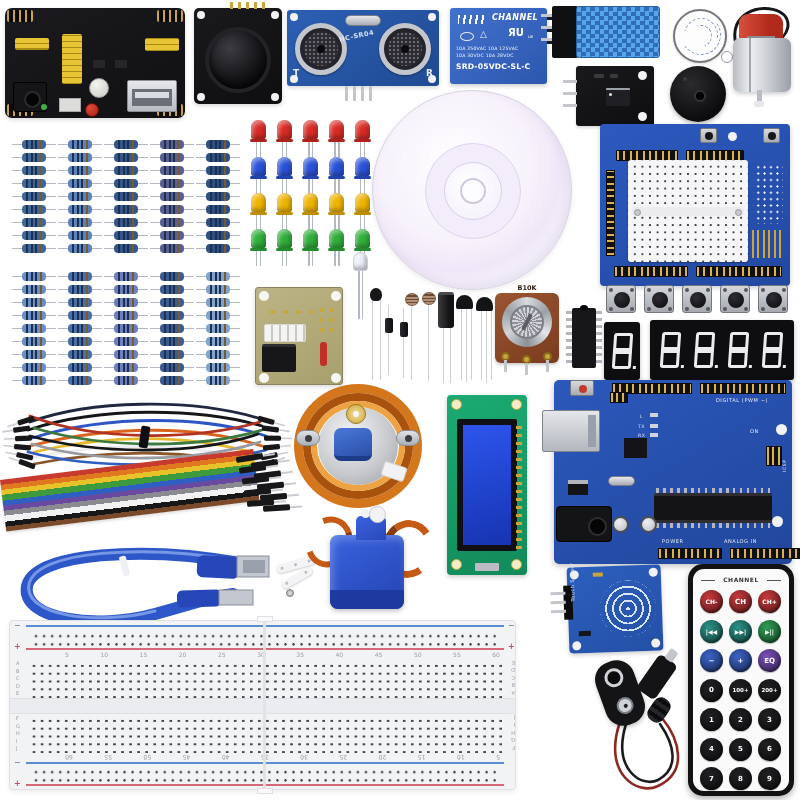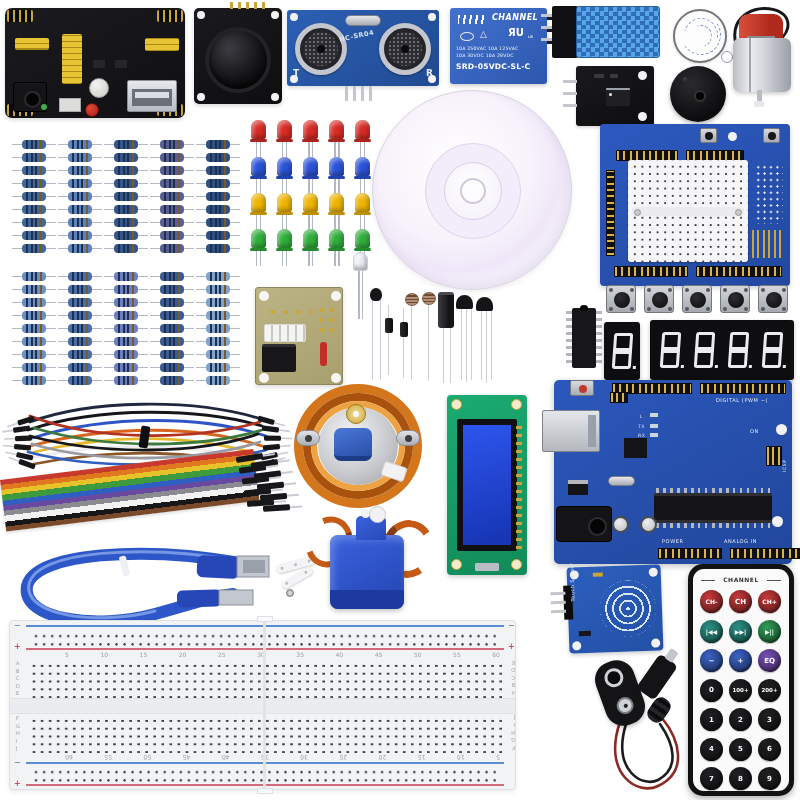--- a/index.html
+++ b/index.html
@@ -636,20 +636,33 @@
   <div class="c ecap" style="left:438px;top:292px"></div>
   <div class="c lead" style="left:461px;top:308px;height:72px"></div>
   <div class="c lead" style="left:466px;top:308px;height:74px"></div>
   <div class="c lead" style="left:471px;top:308px;height:72px"></div>
   <div class="c trans" style="left:456px;top:295px"></div>
   <div class="c lead" style="left:481px;top:310px;height:70px"></div>
   <div class="c lead" style="left:486px;top:310px;height:73px"></div>
   <div class="c lead" style="left:491px;top:310px;height:70px"></div>
   <div class="c trans" style="left:476px;top:297px"></div>
 
+  <div class="c pot">
+    <div class="pot-base"></div>
+    <div class="pot-label">B10K</div>
+    <div class="pot-hex"></div>
+    <div class="pot-knob"></div>
+    <div class="pot-slot"></div>
+    <div class="pot-leg" style="left:6px;top:68px"></div>
+    <div class="pot-leg" style="left:27px;top:71px"></div>
+    <div class="pot-leg" style="left:48px;top:68px"></div>
+    <div class="pot-pin" style="left:9px;top:76px"></div>
+    <div class="pot-pin" style="left:30px;top:79px"></div>
+    <div class="pot-pin" style="left:51px;top:76px"></div>
+  </div>
 
   <div class="c ic595">
       <i></i>
     </div>
 
   <div class="c" style="inset:0">
       <div class="tact" style="left: 606px; top: 285px;">
         <i style="left: 2px; top: 2px;"></i>
         <i style="left: 23px; top: 2px;"></i>
         <i style="left: 2px; top: 21px;"></i>

